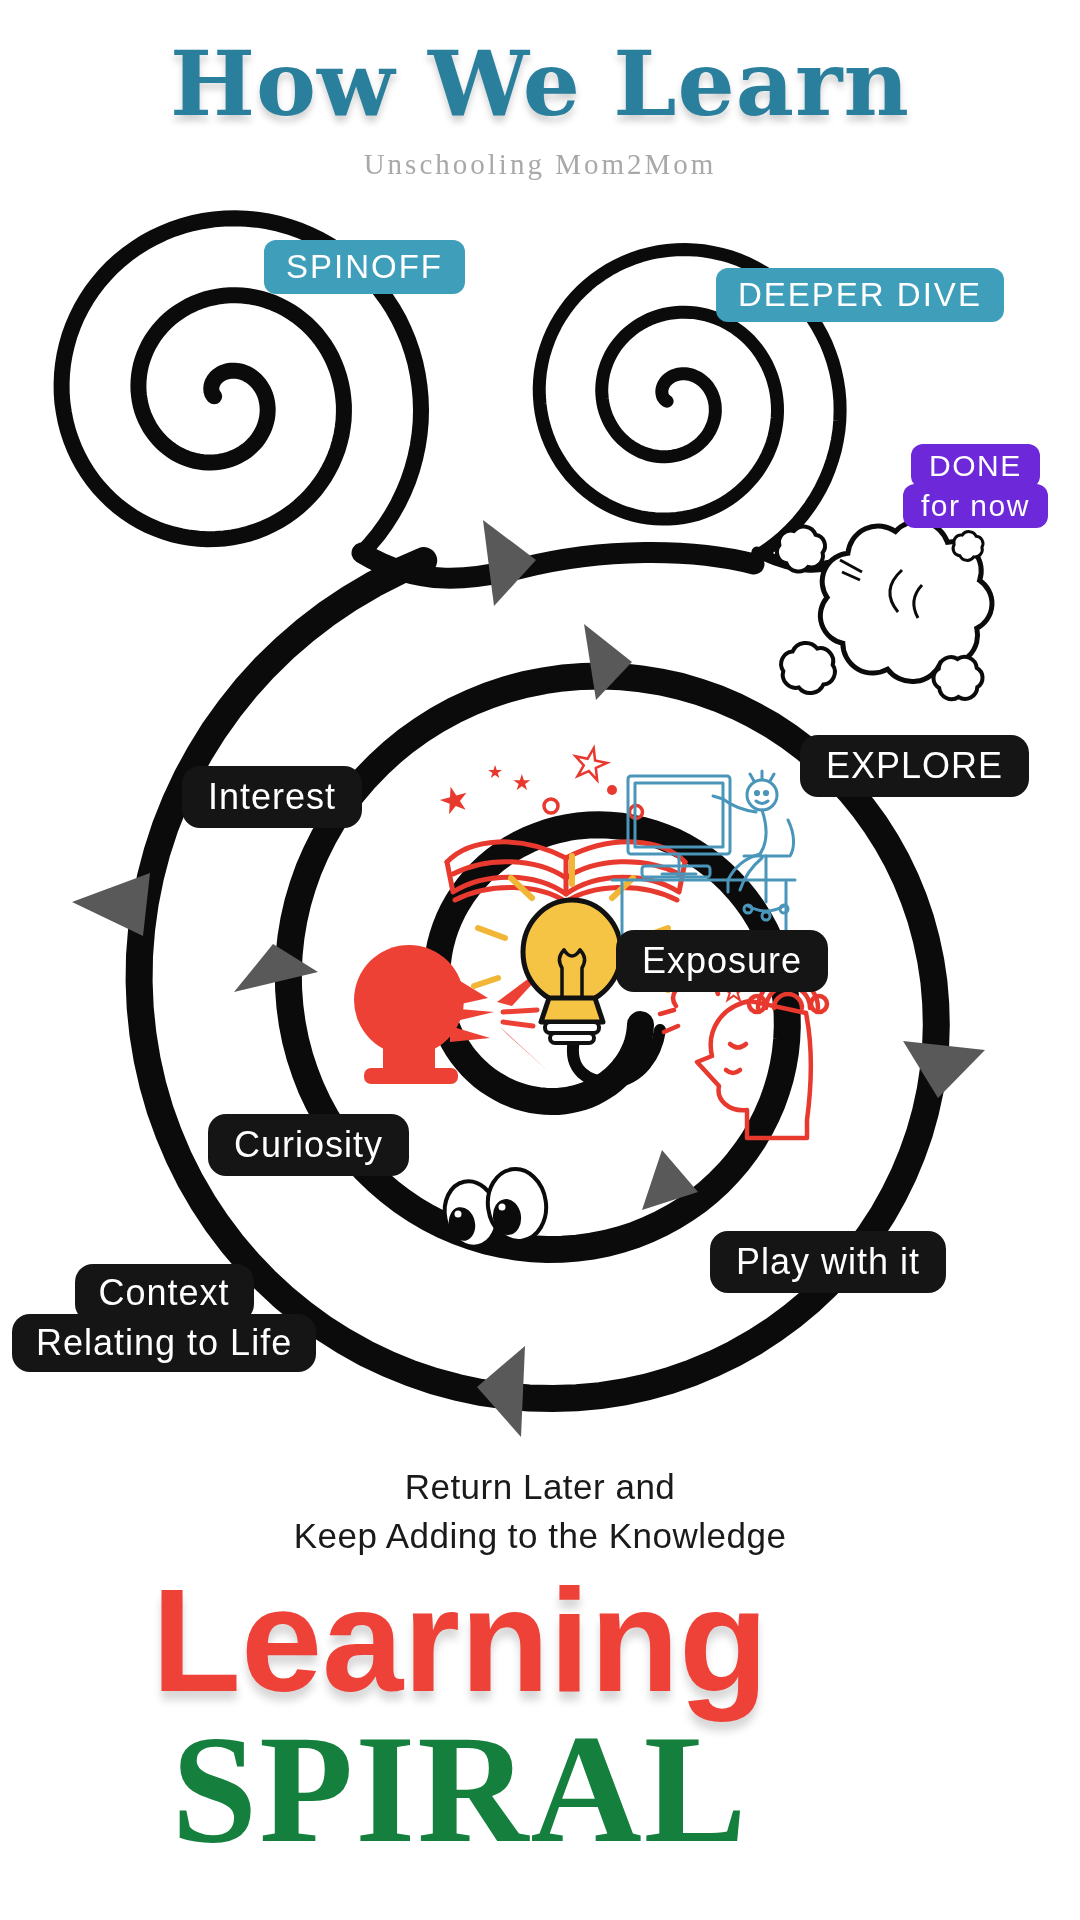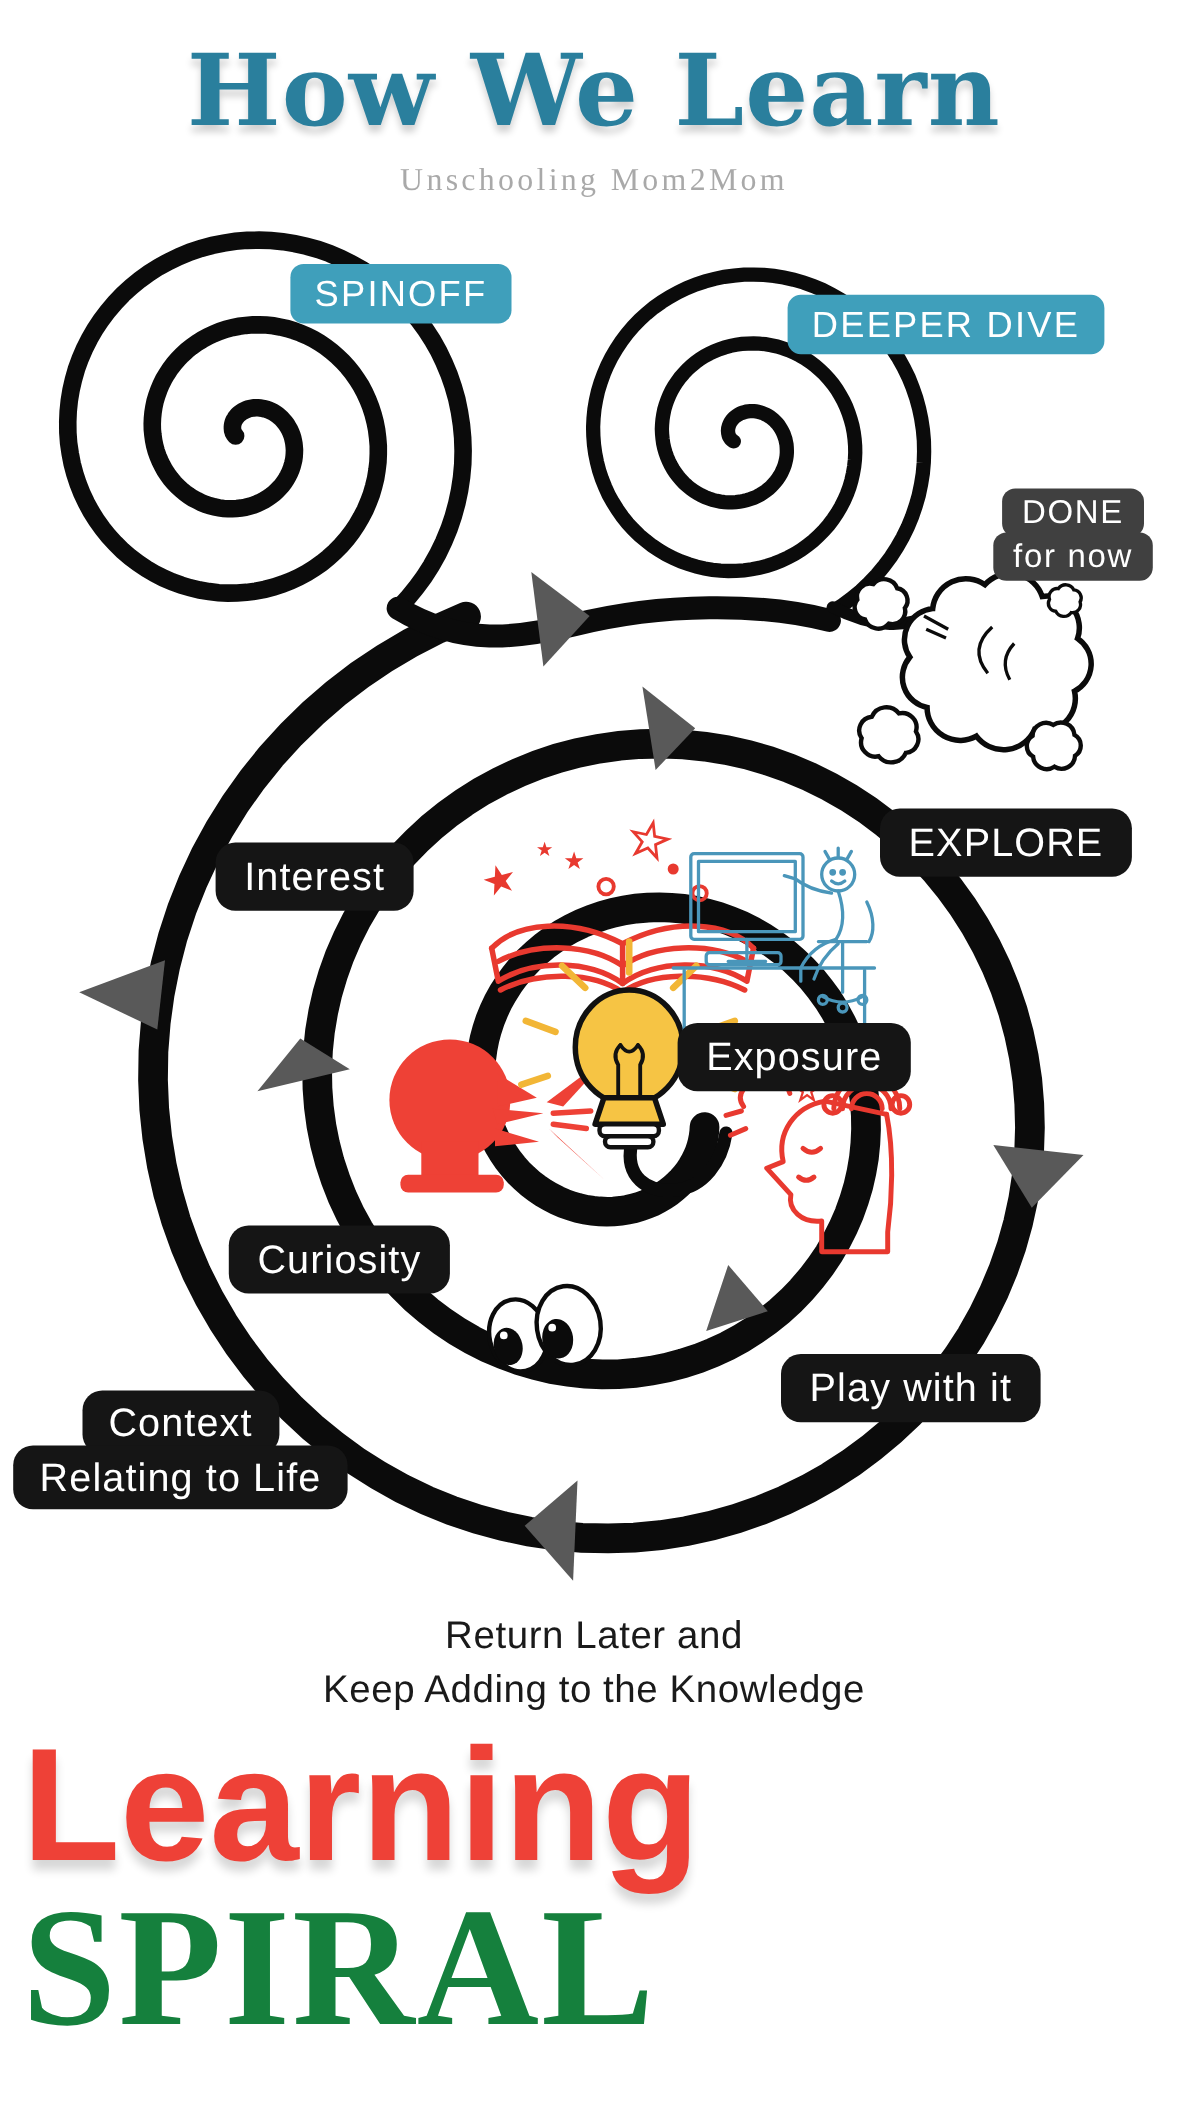--- a/index.html
+++ b/index.html
@@ -13,27 +13,27 @@
   .page-subtitle{position:absolute;top:148px;left:0;width:1080px;text-align:center;
     font-family:Liberation Serif, serif;font-size:29px;color:#a9a9a9;letter-spacing:3px;}
 
   .badge{position:absolute;color:#ffffff;white-space:nowrap;letter-spacing:1px;}
   .badge.black{background:#151515;border-radius:18px;font-size:36px;padding:10px 26px;}
   .badge.teal{background:#3f9fbb;border-radius:12px;font-size:33px;padding:8px 22px;letter-spacing:2px;}
 
   .stack{position:absolute;display:flex;flex-direction:column;align-items:center;}
   .stack .line{background:#151515;color:#ffffff;border-radius:18px;font-size:36px;
     padding:8px 24px;margin-top:-8px;white-space:nowrap;letter-spacing:1px;}
-  .stack.teal-stack .line{background:#404040;border-radius:12px;font-size:30px;
+  .stack.teal-stack .line{background:#6d28d9;border-radius:12px;font-size:30px;
     padding:5px 18px;margin-top:-4px;letter-spacing:1.5px;}
 
   .note{position:absolute;top:1462px;left:0;width:1080px;text-align:center;
     font-size:35px;color:#1a1a1a;line-height:1.4;letter-spacing:0.5px;}
 
-  .big-wrap{position:absolute;left:0;top:1568px;width:920px;padding-left:20px;}
+  .big-wrap{position:absolute;left:0;top:1568px;width:920px;text-align:center;}
   .big-red{font-weight:bold;font-size:146px;color:#ee4137;line-height:1.0;
     text-shadow:0 9px 9px rgba(0,0,0,0.16);}
   .big-black{font-family:"Liberation Serif","DejaVu Serif",serif;font-weight:bold;
     font-size:154px;color:#15803d;line-height:0.98;letter-spacing:2px;}
 </style>
 </head>
 <body>
 
 <div class="stage">
 
@@ -175,21 +175,21 @@
 
   <div class="badge teal" style="left:264px;top:240px;">SPINOFF</div>
   <div class="badge teal" style="left:716px;top:268px;">DEEPER DIVE</div>
 
   <div class="stack teal-stack" style="left:903px;top:448px;">
     <div class="line">DONE</div>
     <div class="line">for now</div>
   </div>
 
 
-  <div class="badge black" style="left:196px;top:766px;">Interest</div>
+  <div class="badge black" style="left:182px;top:766px;">Interest</div>
   <div class="badge black" style="left:800px;top:735px;">EXPLORE</div>
   <div class="badge black" style="left:616px;top:930px;">Exposure</div>
   <div class="badge black" style="left:208px;top:1114px;">Curiosity</div>
   <div class="badge black" style="left:710px;top:1231px;">Play with it</div>
 
   <div class="stack" style="left:12px;top:1272px;">
     <div class="line">Context</div>
     <div class="line">Relating to Life</div>
   </div>
 

